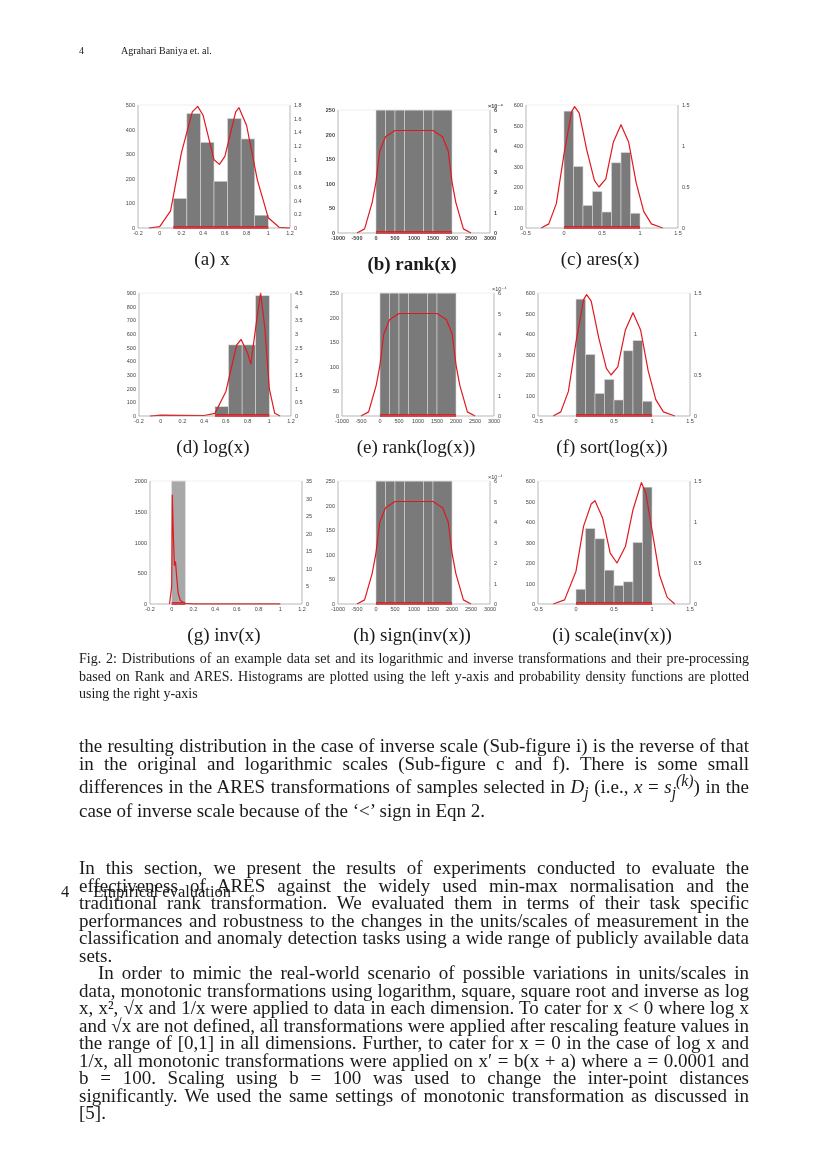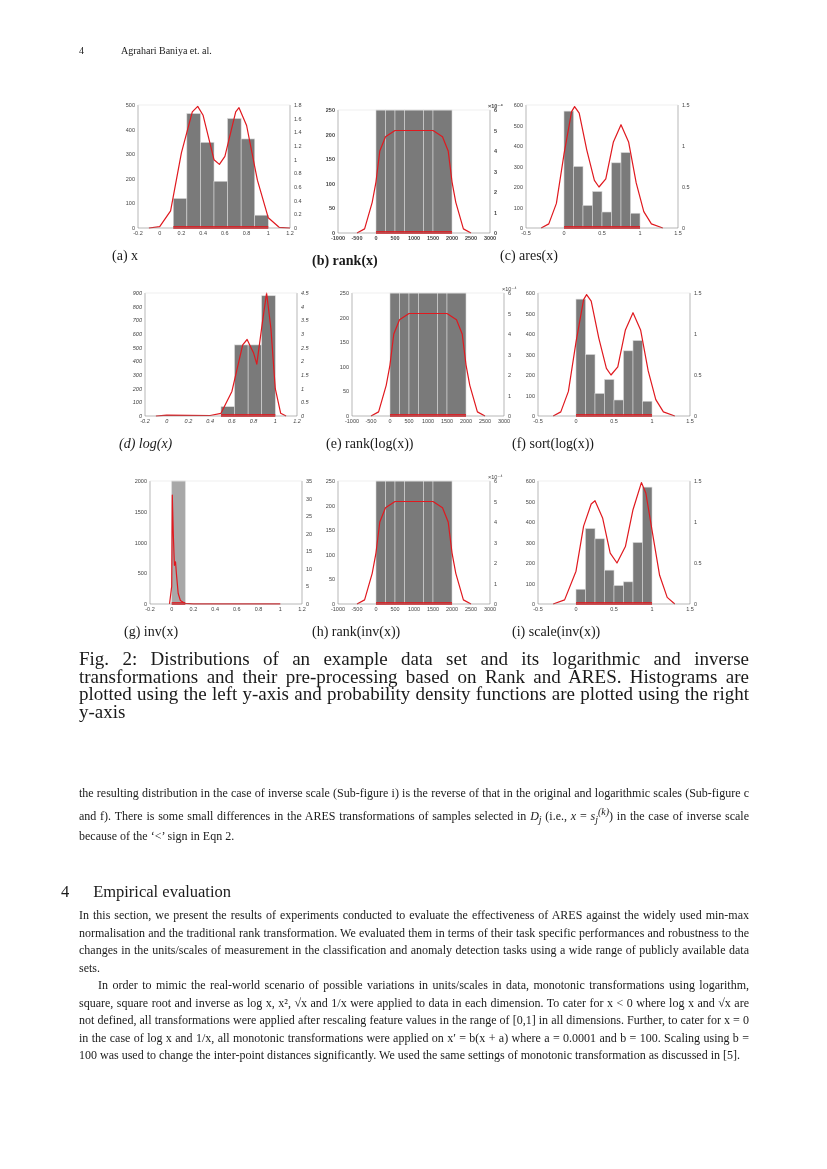--- a/index.html
+++ b/index.html
@@ -3,23 +3,23 @@
 <meta charset="utf-8">
 <style>
   html, body { margin: 0; padding: 0; background: #ffffff; }
   body { width: 827px; height: 1169px; position: relative; overflow: hidden;
          font-family: "Liberation Serif", "DejaVu Serif", serif; color: #1a1a1a; }
   .running-head { position: absolute; left: 79px; top: 45px; font-size: 10px; }
   .running-head .pg { display: inline-block; width: 40px; }
   .fig-grid { position: absolute; left: 112px; top: 96px; width: 612px; }
   .panel { position: absolute; width: 200px; height: 185px; }
   .panel svg { position: absolute; left: 0; top: 0; }
-  .subcap { position: absolute; top: 152px; left: 0; width: 200px; text-align: left; font-size: 14px; }
-  .caption { position: absolute; left: 79px; top: 650px; width: 670px; font-size: 19px; line-height: 17.5px; text-align: justify; }
-  .body-text { position: absolute; left: 79px; width: 670px; font-size: 12px; line-height: 17.5px; text-align: justify; margin-top: 48px; }
+  .subcap { position: absolute; top: 152px; left: 0; width: 200px; text-align: center; font-size: 19px; }
+  .caption { position: absolute; left: 79px; top: 650px; width: 670px; font-size: 14px; line-height: 17.5px; text-align: justify; }
+  .body-text { position: absolute; left: 79px; width: 670px; font-size: 19px; line-height: 17.5px; text-align: justify; }
   .body-text p { margin: 0; }
   .body-text p.indent { text-indent: 19px; }
   .section-head { position: absolute; left: 61px; top: 869px; font-size: 16.5px; font-weight: normal; margin-top: 13px; }
   .section-head .num { display: inline-block; width: 28px; }
   .tick { font-family: "Liberation Sans", "DejaVu Sans", sans-serif; font-size: 5.5px; fill: #444; }
 </style>
 </head>
 <body>
 
 <div class="running-head">
@@ -138,21 +138,21 @@
         <text x="23" y="52" text-anchor="end" class="tick">400</text>
         <text x="23" y="31.5" text-anchor="end" class="tick">500</text>
         <text x="23" y="11" text-anchor="end" class="tick">600</text>
         <text x="182" y="134" text-anchor="start" class="tick">0</text>
         <text x="182" y="93" text-anchor="start" class="tick">0.5</text>
         <text x="182" y="52" text-anchor="start" class="tick">1</text>
         <text x="182" y="11" text-anchor="start" class="tick">1.5</text>
       </svg>
       <div class="subcap">(c) ares(x)</div>
     </div>
-    <div class="panel" style="left: 7px; top: 188px; font-style: italic;">
+    <div class="panel" style="left: 1px; top: 188px;">
       <svg width="200" height="150">
         <rect x="102" y="122.70666666666666" width="13.57142857142857" height="9.293333333333337" fill="#7a7a7a" stroke="#d8d8d8" stroke-width="0.6"></rect>
         <rect x="115.57142857142857" y="60.93333333333334" width="13.571428571428598" height="71.06666666666666" fill="#7a7a7a" stroke="#d8d8d8" stroke-width="0.6"></rect>
         <rect x="129.14285714285717" y="60.93333333333334" width="13.571428571428555" height="71.06666666666666" fill="#7a7a7a" stroke="#d8d8d8" stroke-width="0.6"></rect>
         <rect x="142.71428571428572" y="11.733333333333334" width="13.571428571428584" height="120.26666666666667" fill="#7a7a7a" stroke="#d8d8d8" stroke-width="0.6"></rect>
         <rect x="102" y="130" width="54.285714285714306" height="3" fill="#e0191f" opacity="0.85"></rect>
         <path d="M36.9 132.0 L47.7 131.2 L91.1 131.5 L102.0 129.3 L112.9 107.4 L123.7 60.9 L128.1 55.5 L134.6 69.1 L137.8 80.1 L143.3 39.1 L147.6 9.0 L151.9 44.5 L156.3 104.7 L161.7 129.3 L167.1 132.0" fill="none" stroke="#e0191f" stroke-width="1.2" stroke-linejoin="round"></path>
         <line x1="26" y1="9" x2="26" y2="132" stroke="#888" stroke-width="0.6"></line>
         <line x1="178" y1="9" x2="178" y2="132" stroke="#888" stroke-width="0.6"></line>
         <line x1="26" y1="132" x2="178" y2="132" stroke="#888" stroke-width="0.6"></line>
@@ -181,21 +181,21 @@
         <text x="182" y="93" text-anchor="start" class="tick">1.5</text>
         <text x="182" y="79.33333333333334" text-anchor="start" class="tick">2</text>
         <text x="182" y="65.66666666666666" text-anchor="start" class="tick">2.5</text>
         <text x="182" y="52" text-anchor="start" class="tick">3</text>
         <text x="182" y="38.33333333333333" text-anchor="start" class="tick">3.5</text>
         <text x="182" y="24.66666666666667" text-anchor="start" class="tick">4</text>
         <text x="182" y="11" text-anchor="start" class="tick">4.5</text>
       </svg>
       <div class="subcap">(d) log(x)</div>
     </div>
-    <div class="panel" style="left: 214px; top: 188px;">
+    <div class="panel" style="left: 204px; top: 188px;">
       <svg width="200" height="150">
         <rect x="64" y="9" width="9.5" height="123" fill="#7a7a7a" stroke="#d8d8d8" stroke-width="0.6"></rect>
         <rect x="73.5" y="9" width="9.5" height="123" fill="#7a7a7a" stroke="#d8d8d8" stroke-width="0.6"></rect>
         <rect x="83" y="9" width="9.5" height="123" fill="#7a7a7a" stroke="#d8d8d8" stroke-width="0.6"></rect>
         <rect x="92.5" y="9" width="19" height="123" fill="#7a7a7a" stroke="#d8d8d8" stroke-width="0.6"></rect>
         <rect x="111.5" y="9" width="9.5" height="123" fill="#7a7a7a" stroke="#d8d8d8" stroke-width="0.6"></rect>
         <rect x="121" y="9" width="19" height="123" fill="#7a7a7a" stroke="#d8d8d8" stroke-width="0.6"></rect>
         <rect x="64" y="130" width="76" height="3" fill="#e0191f" opacity="0.85"></rect>
         <path d="M45.0 132.0 L52.6 127.9 L60.2 101.3 L64.0 80.8 L67.8 50.0 L73.5 35.7 L83.0 29.5 L121.0 29.5 L130.5 35.7 L136.2 50.0 L140.0 80.8 L143.8 101.3 L151.4 127.9 L159.0 132.0" fill="none" stroke="#e0191f" stroke-width="1.2" stroke-linejoin="round"></path>
         <line x1="26" y1="9" x2="26" y2="132" stroke="#888" stroke-width="0.6"></line>
@@ -327,21 +327,21 @@
         <text x="23" y="11" text-anchor="end" class="tick">250</text>
         <text x="182" y="134" text-anchor="start" class="tick">0</text>
         <text x="182" y="113.5" text-anchor="start" class="tick">1</text>
         <text x="182" y="93" text-anchor="start" class="tick">2</text>
         <text x="182" y="72.5" text-anchor="start" class="tick">3</text>
         <text x="182" y="52" text-anchor="start" class="tick">4</text>
         <text x="182" y="31.5" text-anchor="start" class="tick">5</text>
         <text x="182" y="11" text-anchor="start" class="tick">6</text>
         <text x="176" y="7" text-anchor="start" class="tick">×10⁻⁴</text>
       </svg>
-      <div class="subcap">(h) rank(inv(x))</div>
+      <div class="subcap">(h) sign(inv(x))</div>
     </div>
     <div class="panel" style="left: 400px; top: 376px;">
       <svg width="200" height="150">
         <rect x="64" y="117.24" width="9.5" height="14.760000000000005" fill="#7a7a7a" stroke="#d8d8d8" stroke-width="0.6"></rect>
         <rect x="73.5" y="56.56" width="9.5" height="75.44" fill="#7a7a7a" stroke="#d8d8d8" stroke-width="0.6"></rect>
         <rect x="83" y="66.81" width="9.5" height="65.19" fill="#7a7a7a" stroke="#d8d8d8" stroke-width="0.6"></rect>
         <rect x="92.5" y="98.175" width="9.5" height="33.825" fill="#7a7a7a" stroke="#d8d8d8" stroke-width="0.6"></rect>
         <rect x="102" y="113.55" width="9.5" height="18.450000000000003" fill="#7a7a7a" stroke="#d8d8d8" stroke-width="0.6"></rect>
         <rect x="111.5" y="109.86" width="9.5" height="22.14" fill="#7a7a7a" stroke="#d8d8d8" stroke-width="0.6"></rect>
         <rect x="121" y="70.5" width="9.5" height="61.5" fill="#7a7a7a" stroke="#d8d8d8" stroke-width="0.6"></rect>

